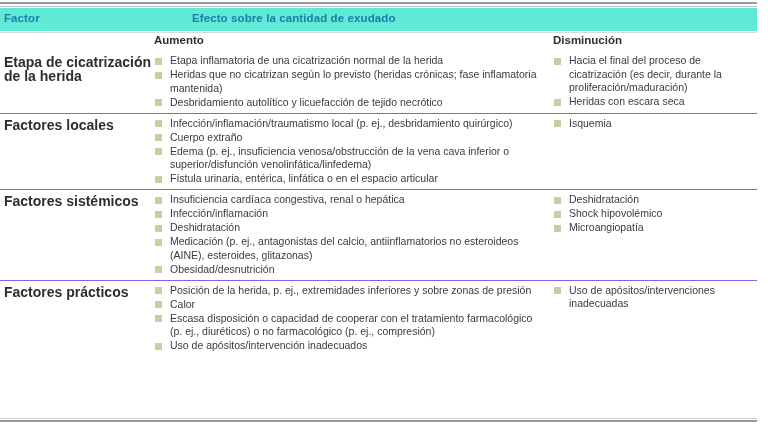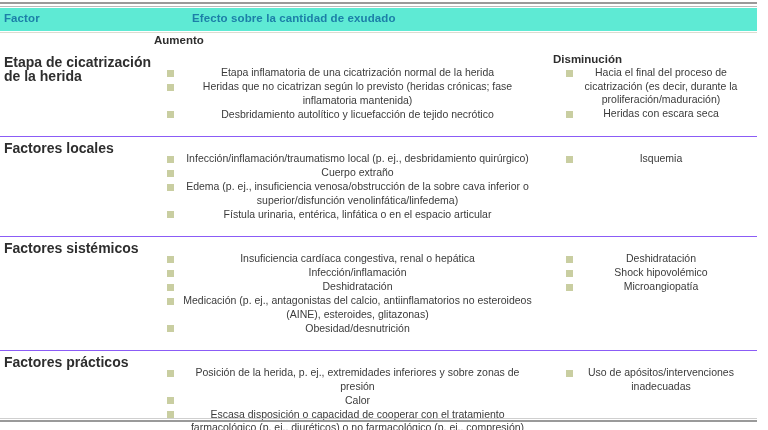--- a/index.html
+++ b/index.html
@@ -70,21 +70,21 @@
   }
   .subhead .scell {
     position: absolute;
     top: 0;
     font-size: 11.5px;
     font-weight: bold;
     color: #2e2e2e;
     white-space: nowrap;
   }
   .subhead .scell.inc { left: 154px; }
-  .subhead .scell.dec { left: 553px; margin-top: 19px; }
+  .subhead .scell.dec { left: 553px; }
 
   
   .rows {
     position: absolute;
     left: 0; top: 51px;
     width: 757px;
   }
   .row {
     position: relative;
     display: flex;
@@ -115,23 +115,22 @@
   }
   .col-dec {
     width: 204px;
     flex: 0 0 204px;
     box-sizing: border-box;
     padding-right: 4px;
   }
 
   ul.blist {
     list-style: none;
-    margin: 12px;
+    margin: 0;
     padding: 0;
-    text-align: center;
   }
   ul.blist li {
     position: relative;
     padding-left: 16px;
     font-size: 10.5px;
     line-height: 13.5px;
     color: #3b3b3b;
     margin: 0 0 0.5px 0;
   }
   ul.blist li .bullet {
@@ -193,21 +192,21 @@
             <li><span class="bullet"></span><span>Heridas con escara seca</span></li>
           </ul>
         </div>
       </div>
       <div class="row">
         <div class="col-factor">Factores locales</div>
         <div class="col-inc">
           <ul class="blist">
             <li><span class="bullet"></span><span>Infección/inflamación/traumatismo local (p. ej., desbridamiento quirúrgico)</span></li>
             <li><span class="bullet"></span><span>Cuerpo extraño</span></li>
-            <li><span class="bullet"></span><span>Edema (p. ej., insuficiencia venosa/obstrucción de la sobre cava inferior o superior/disfunción venolinfática/linfedema)</span></li>
+            <li><span class="bullet"></span><span>Edema (p. ej., insuficiencia venosa/obstrucción de la vena cava inferior o superior/disfunción venolinfática/linfedema)</span></li>
             <li><span class="bullet"></span><span>Fístula urinaria, entérica, linfática o en el espacio articular</span></li>
           </ul>
         </div>
         <div class="col-dec">
           <ul class="blist">
             <li><span class="bullet"></span><span>Isquemia</span></li>
           </ul>
         </div>
       </div>
       <div class="row">

